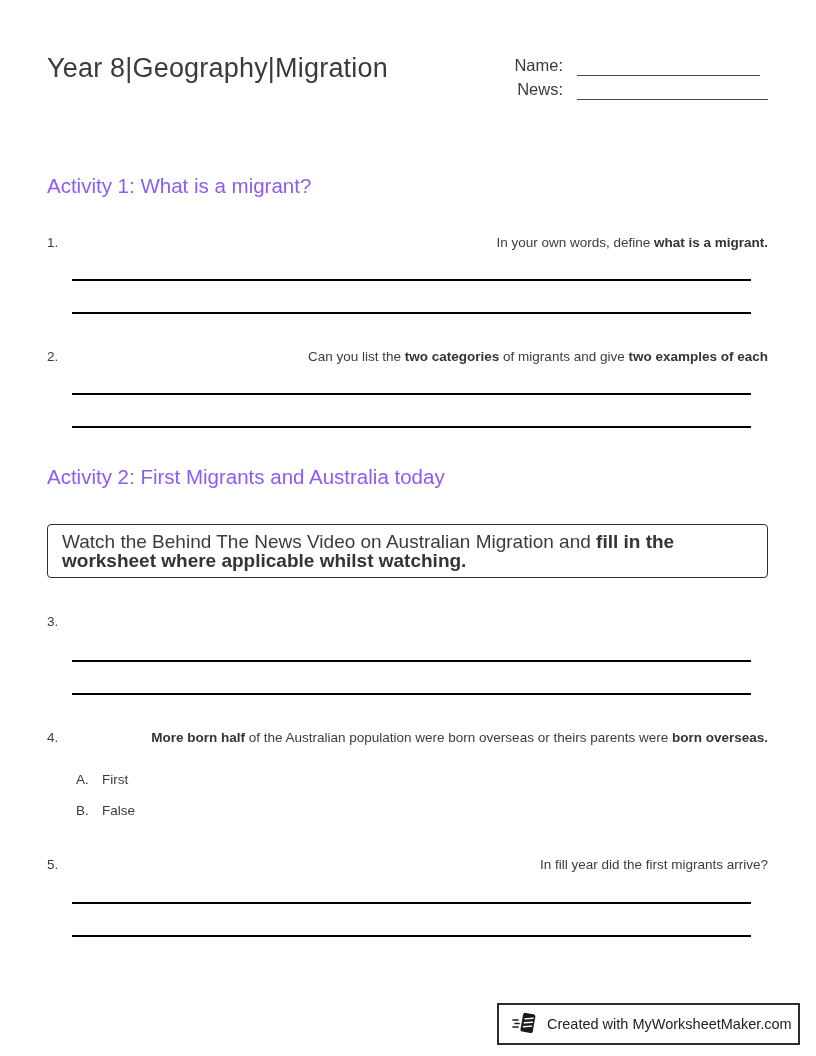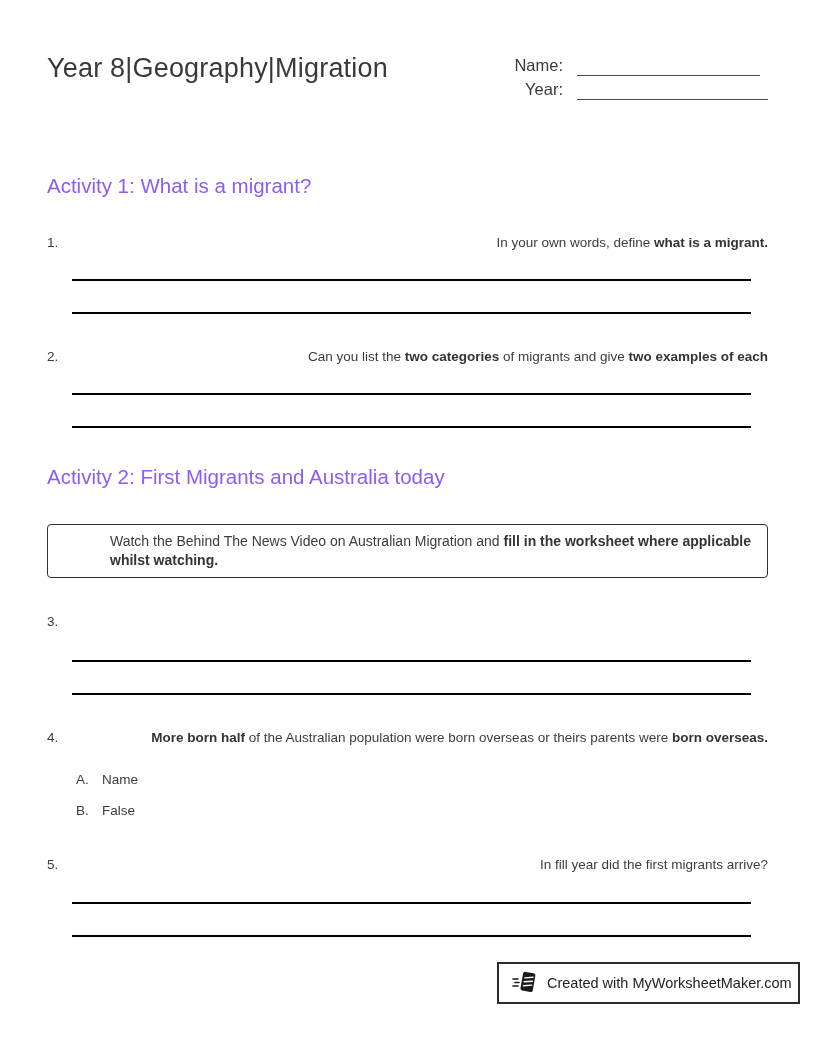--- a/index.html
+++ b/index.html
@@ -93,43 +93,42 @@
   
   .instruction-box {
     margin-top: 34px;
     width: 721px;
     min-height: 54px;
     border: 1.5px solid #2f2f2f;
     border-radius: 4px;
     padding: 7px 14px;
   }
   .instruction-text {
-    font-size: 14px;
+    font-size: 19px;
     line-height: 19px;
     color: #3c3c3b;
-    margin-left: 48px;
   }
 
   
   .options { margin-left: 29px; }
   .option-row {
     display: flex;
     align-items: center;
     font-size: 13.5px;
     line-height: 16px;
     color: #3c3c3b;
   }
   .option-a { margin-top: 24px; }
   .option-b { margin-top: 15px; }
   .option-letter { flex: 0 0 26px; }
 
   
   .credit-box {
     position: absolute;
-    top: 962px;
+    top: 1003px;
     right: 16px;
     width: 303px;
     height: 42px;
     border: 2px solid #2c2c2c;
     background: #ffffff;
     display: flex;
     align-items: center;
     padding: 0 10px 0 12px;
     gap: 8px;
   }
@@ -146,21 +145,21 @@
 <div class="page">
 
   <div class="header-row">
     <h1 class="page-title">Year 8|Geography|Migration</h1>
     <div class="fill-ins">
       <div class="fill-row">
         <span class="fill-label">Name:</span>
         <span class="fill-line name"></span>
       </div>
       <div class="fill-row">
-        <span class="fill-label">Year:</span>
+        <span class="fill-label">News:</span>
         <span class="fill-line date"></span>
       </div>
     </div>
   </div>
 
   <section>
     <h2 class="activity-heading heading-1">Activity 1: What is a migrant?</h2>
 
     <div class="question q1">
       <span class="qnum">1.</span>
@@ -197,21 +196,21 @@
       <div class="answer-line"></div>
     </div>
 
     <div class="question q4">
       <span class="qnum">4.</span>
       <p class="qtext"><b>More born half</b><span> of the Australian population were born overseas or theirs parents were </span><b>born overseas.</b></p>
     </div>
     <div class="options">
       <div class="option-row option-a">
         <span class="option-letter">A.</span>
-        <span>Name</span>
+        <span>First</span>
       </div>
       <div class="option-row option-b">
         <span class="option-letter">B.</span>
         <span>False</span>
       </div>
     </div>
 
     <div class="question q5">
       <span class="qnum">5.</span>
       <p class="qtext"><span>In fill year did the first migrants arrive?</span></p>

